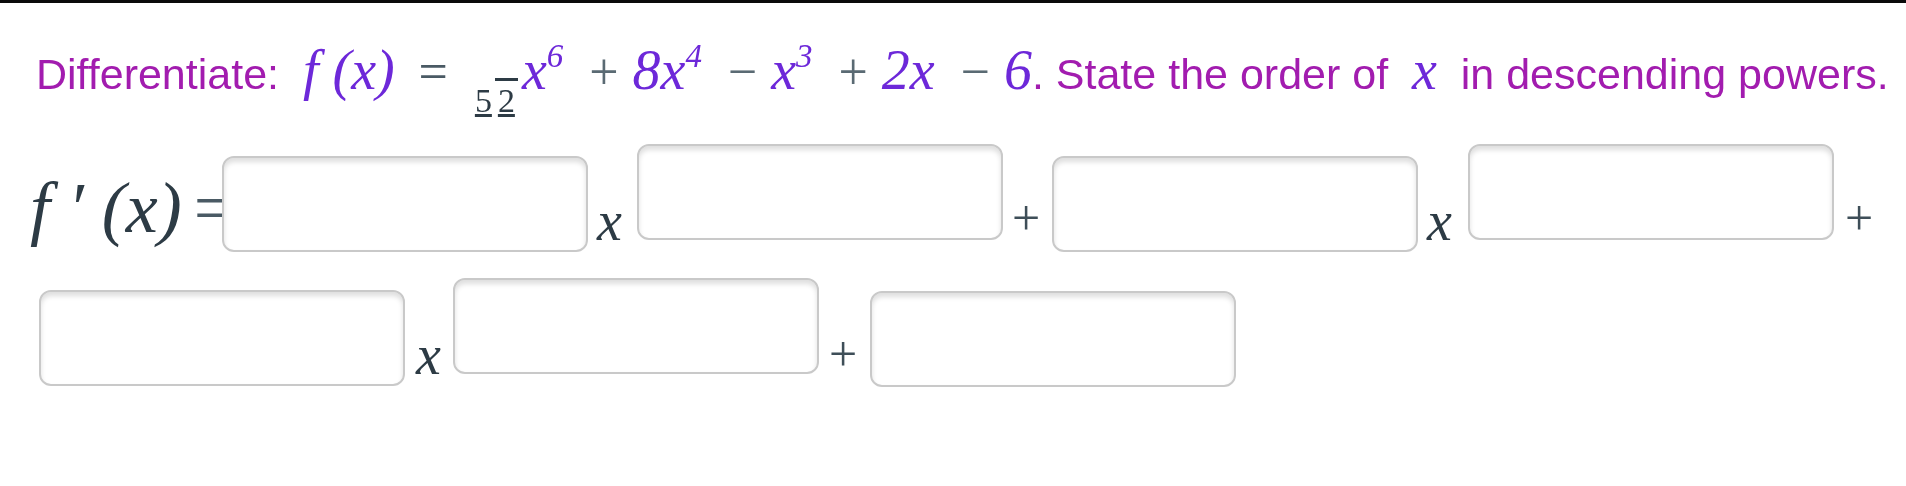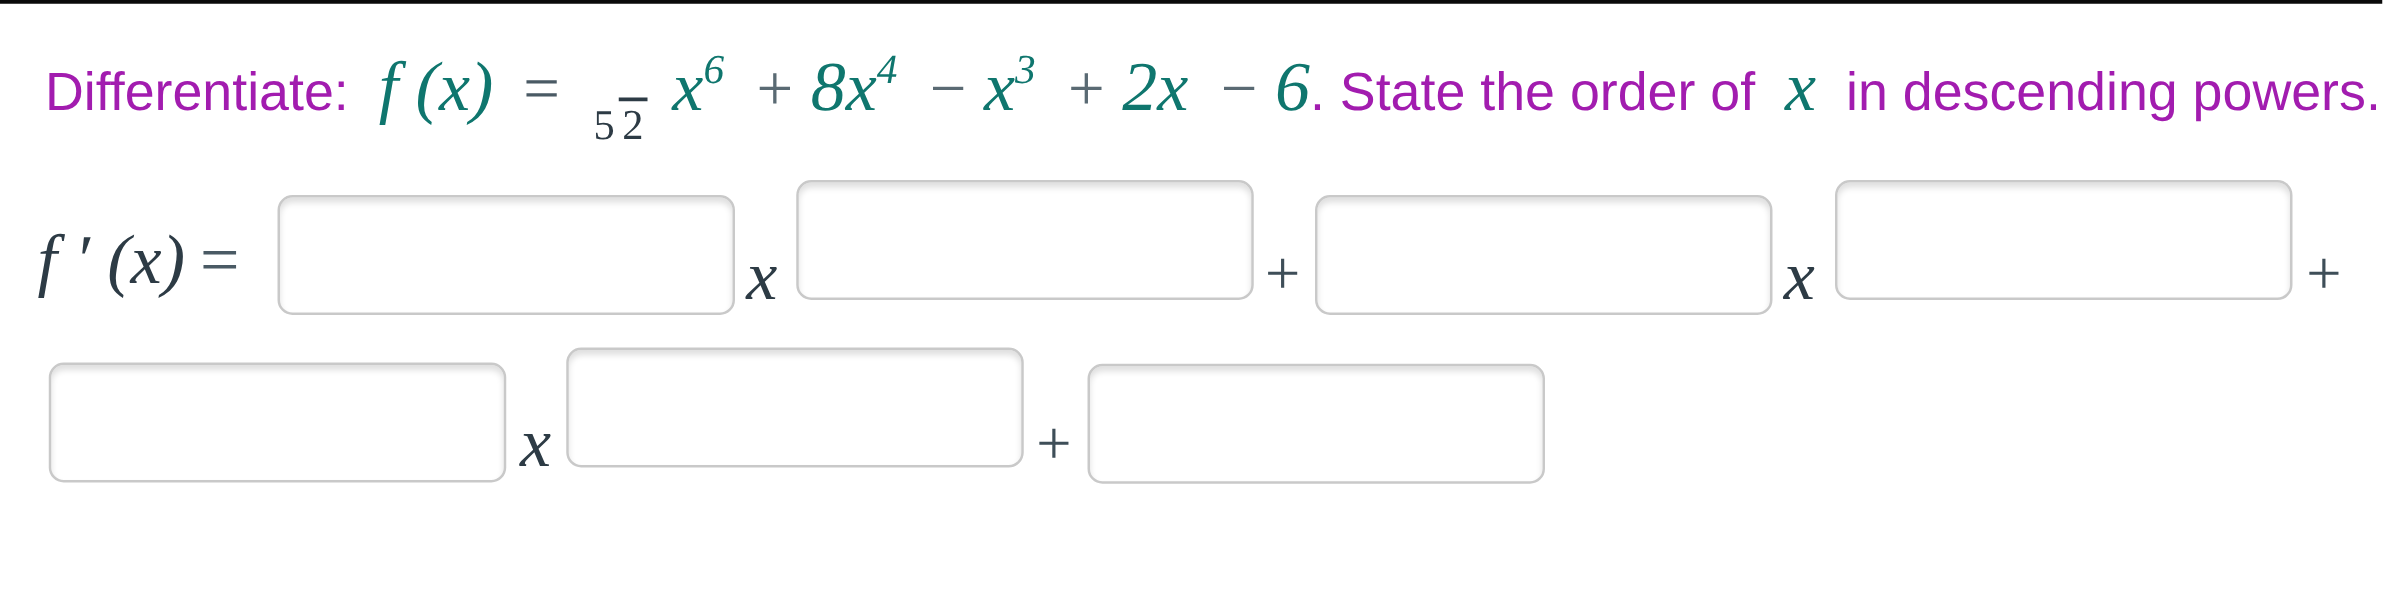--- a/index.html
+++ b/index.html
@@ -15,34 +15,35 @@
   }
   
   .qline{
     position:absolute;
     left:36px;top:8px;
     white-space:nowrap;
     line-height:118px;
     font-size:43px;
   }
   .sans{font-family:"Liberation Sans",sans-serif;font-size:43px;color:#a21caf;}
-  .math{font-family:"Liberation Serif",serif;font-style:italic;font-size:56px;color:#0f766e;}
+  .math{font-family:"Liberation Serif",serif;font-style:italic;font-size:56px;color:#6d28d9;}
   .mop{font-family:"Liberation Serif",serif;font-style:normal;font-size:52px;color:#5a6a73;margin:0 14px;}
   .meq{font-family:"Liberation Serif",serif;font-style:normal;font-size:52px;color:#4a5a64;margin:0 12px;}
   sup.mexp{
     font-family:"Liberation Serif",serif;font-style:italic;
     font-size:33px;vertical-align:22px;line-height:0;
   }
   .frac{
     display:inline-block;
     vertical-align:-23px;
     text-align:center;
     font-family:"Liberation Serif",serif;font-style:normal;
     font-size:34px;line-height:36px;
-    margin-right:20px;
+    margin-right:4px;
+    text-decoration:underline;
   }
   .frac .den{border-top:3px solid #2d3b45;padding:1px 3px 0 3px;}
   .frac .num{padding:0 3px;}
   .blank{
     position:absolute;
     width:366px;height:96px;
     background:#ffffff;
     border:2px solid #c9c9c9;
     border-radius:12px;
     box-shadow:inset 0 4px 5px rgba(0,0,0,0.13);
@@ -57,21 +58,21 @@
     font-size:56px;color:#2d3b45;line-height:56px;
   }
   .aplus{
     position:absolute;
     font-family:"Liberation Serif",serif;font-style:normal;
     font-size:50px;color:#3e4e58;line-height:50px;
   }
   .alhs{
     position:absolute;
     font-family:"Liberation Serif",serif;font-style:italic;
-    font-size:56px;color:#2d3b45;line-height:66px;
+    font-size:72px;color:#2d3b45;line-height:66px;
     white-space:nowrap;
   }
   .alhs .eq{font-style:normal;color:#4a5a64;margin-left:12px;}
 </style>
 </head>
 <body>
 
 <div class="canvas">
 
   <div class="qline">

